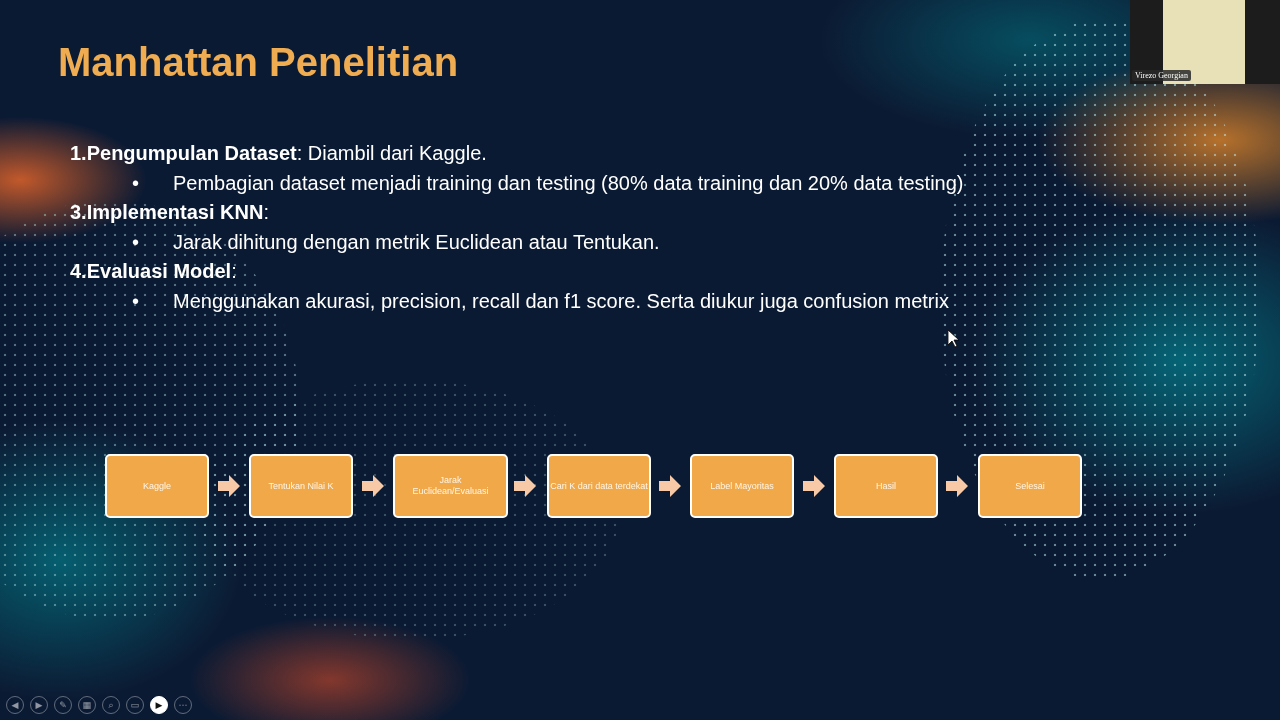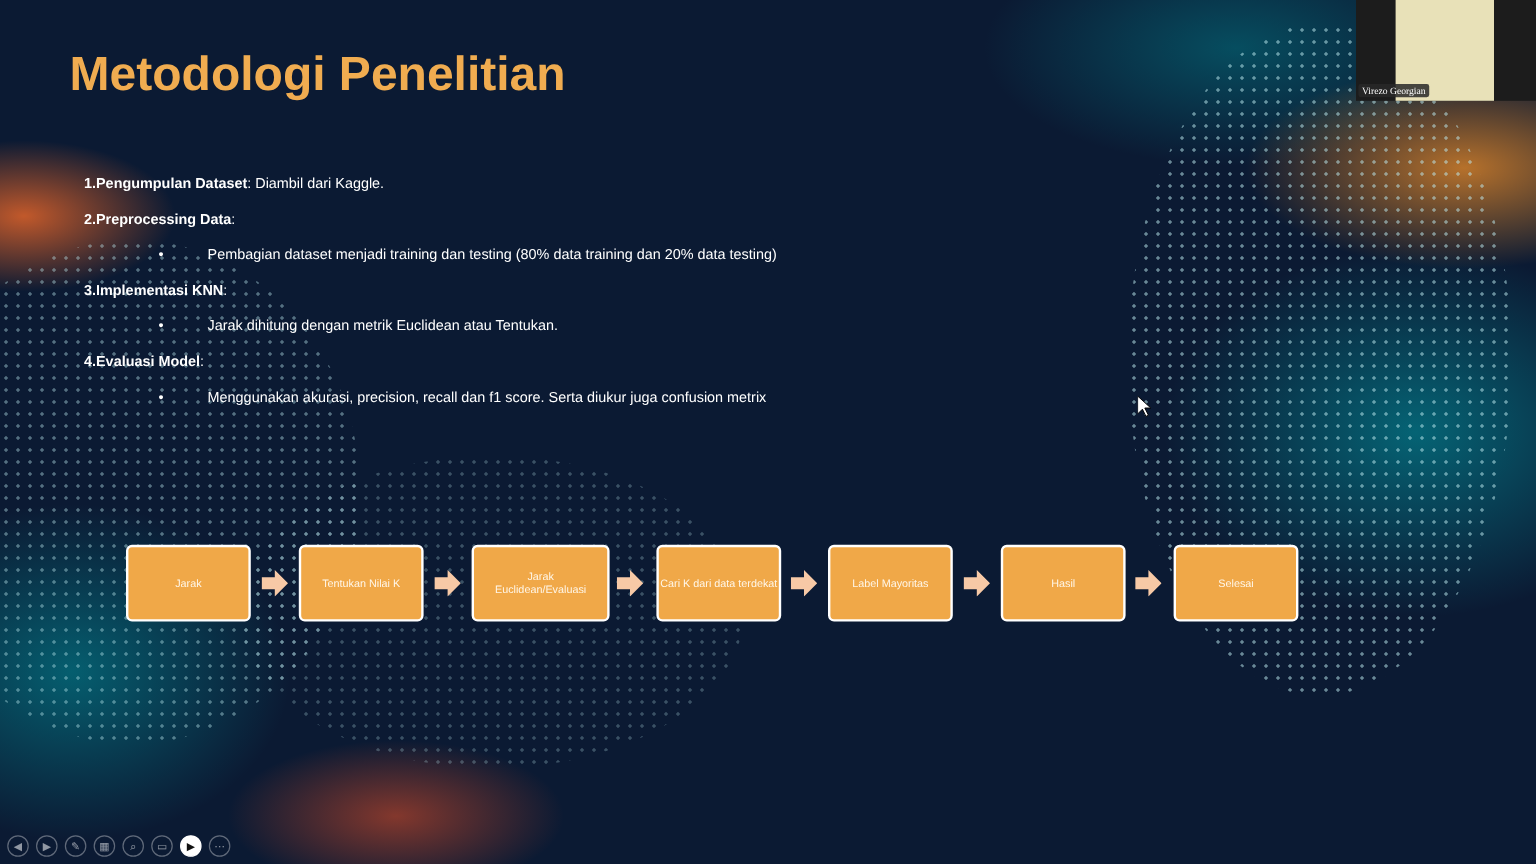--- a/index.html
+++ b/index.html
@@ -20,21 +20,21 @@
   }
   .dots {
     position:absolute; border-radius:50%;
     background-image: radial-gradient(circle, rgba(190,235,240,0.75) 1.2px, transparent 1.6px);
     background-size:10px 10px;
   }
   .title {
     position:absolute; left:58px; top:40px; margin:0;
     font-size:40px; font-weight:bold; color:#f0ac50;
   }
-  .content { position:absolute; left:70px; top:139px; color:#ffffff; font-size:12px; }
+  .content { position:absolute; left:70px; top:139px; color:#ffffff; font-size:20px; }
   .line { height:29.6px; line-height:29.6px; white-space:nowrap; }
   .line b { font-weight:bold; }
   .bullet { padding-left:62px; }
   .bullet .dot { display:inline-block; width:41px; }
   .flow { position:absolute; left:105px; top:454px; height:64px; }
   .box {
     position:absolute; top:0; height:60px;
     background:#f0a848; border:2.5px solid #ffffff; border-radius:5px;
     color:#fff6e8; font-size:9px; text-align:center;
     display:flex; align-items:center; justify-content:center; line-height:11px;
@@ -54,49 +54,46 @@
 </style>
 </head>
 <body>
 
 <div class="bg">
   <div class="dots" style="left:-80px;top:200px;width:380px;height:420px;opacity:0.55"></div>
   <div class="dots" style="left:940px;top:20px;width:320px;height:560px;opacity:0.7"></div>
   <div class="dots" style="left:200px;top:380px;width:420px;height:260px;opacity:0.35"></div>
 </div>
 
-<h1 class="title">Metodologi Penelitian</h1>
+<h1 class="title">Manhattan Penelitian</h1>
 
 <div class="content">
   <div class="line">
     <b>1.</b><b>Pengumpulan Dataset</b><span>: Diambil dari Kaggle.</span>
-  </div>
-  <div class="line">
-    <b>2.</b><b>Preprocessing Data</b><span>:</span>
   </div>
   <div class="line bullet">
     <span class="dot">•</span><span>Pembagian dataset menjadi training dan testing (80% data training dan 20% data testing)</span>
   </div>
   <div class="line">
     <b>3.</b><b>Implementasi KNN</b><span>:</span>
   </div>
   <div class="line bullet">
     <span class="dot">•</span><span>Jarak dihitung dengan metrik Euclidean atau Tentukan.</span>
   </div>
   <div class="line">
     <b>4.</b><b>Evaluasi Model</b><span>:</span>
   </div>
   <div class="line bullet">
     <span class="dot">•</span><span>Menggunakan akurasi, precision, recall dan f1 score. Serta diukur juga confusion metrix</span>
   </div>
 </div>
 
 <div class="flow">
   <div class="box" style="left:0;width:100px">
-      <span>Jarak</span>
+      <span>Kaggle</span>
     </div>
   <svg class="arrow" style="left:113px" viewBox="0 0 22 22">
       <polygon points="0,6 11,6 11,0 22,11 11,22 11,16 0,16" fill="#f7c9a6"></polygon>
     </svg>
   <div class="box" style="left:144px;width:100px">
       <span>Tentukan Nilai K</span>
     </div>
   <svg class="arrow" style="left:257px" viewBox="0 0 22 22">
       <polygon points="0,6 11,6 11,0 22,11 11,22 11,16 0,16" fill="#f7c9a6"></polygon>
     </svg>

